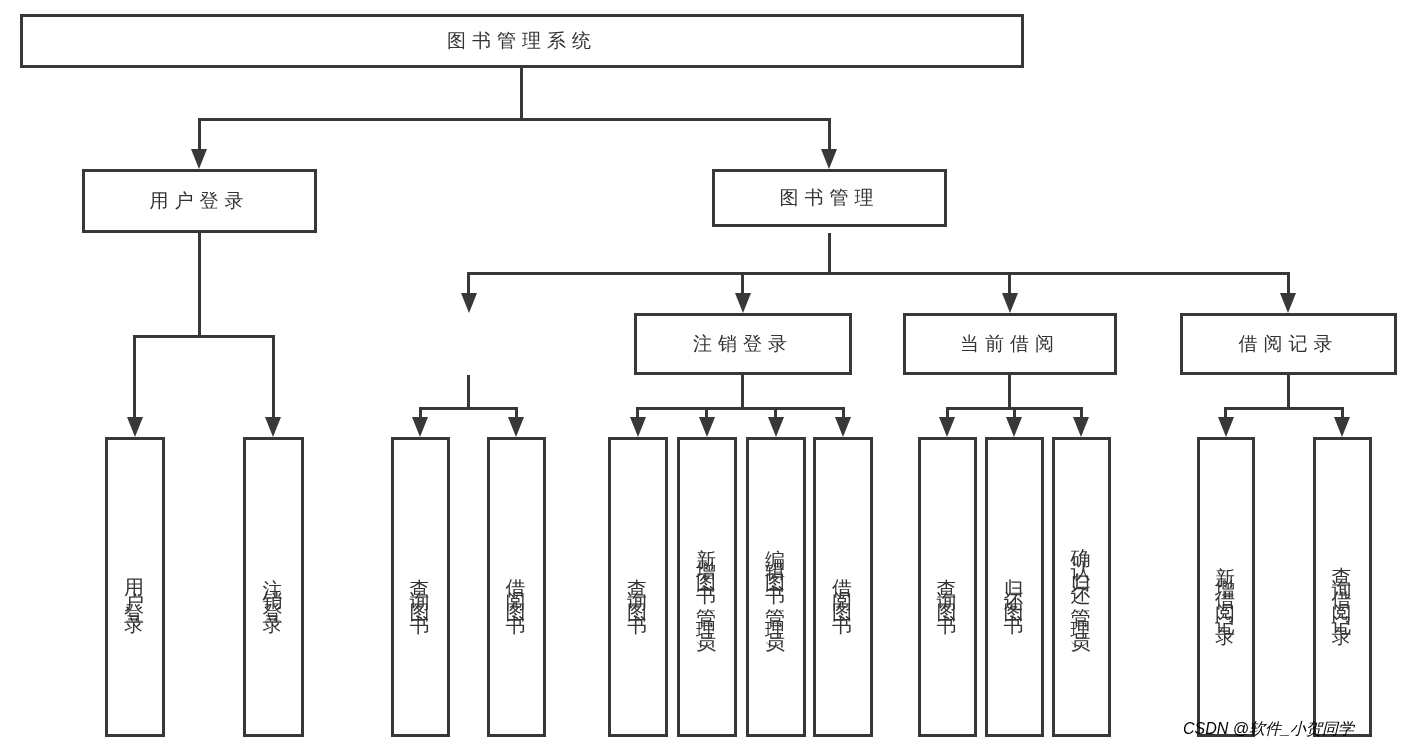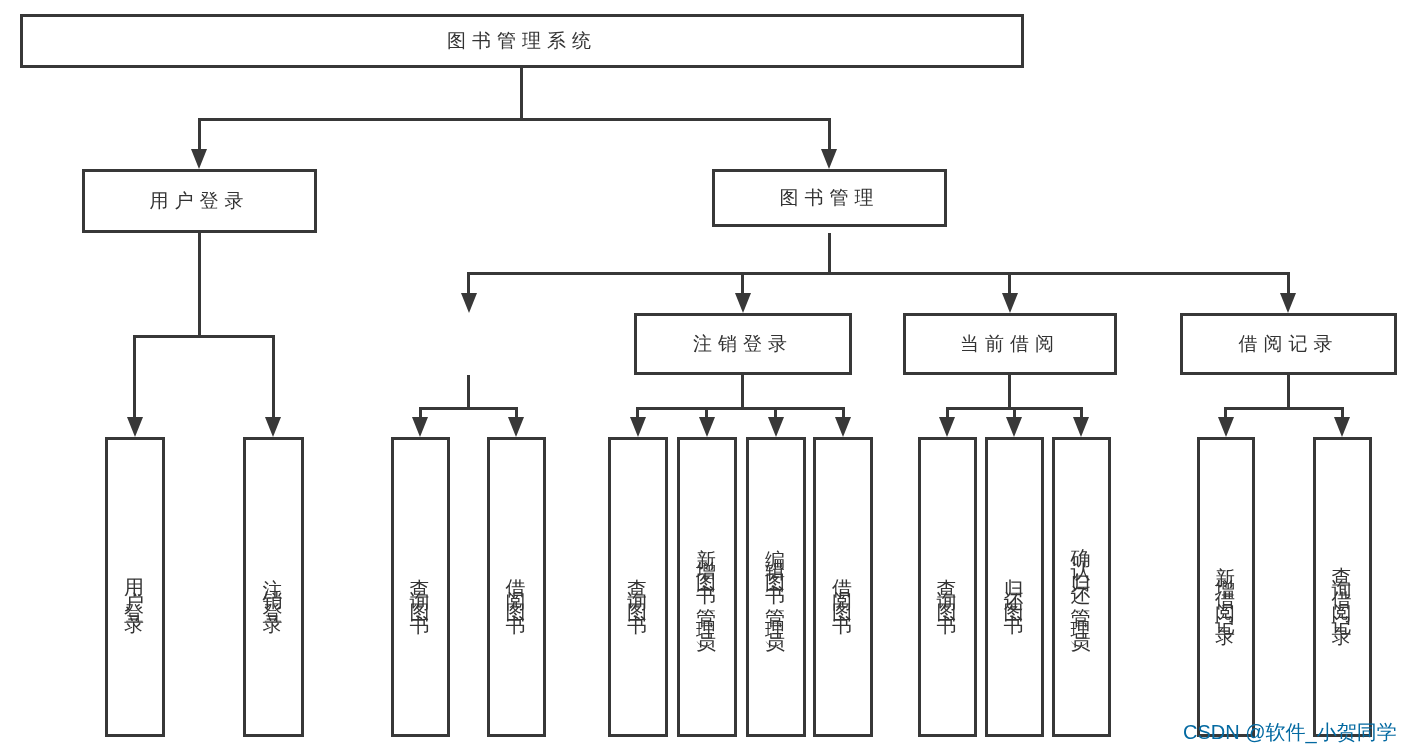--- a/index.html
+++ b/index.html
@@ -50,24 +50,25 @@
     height: 0;
     border-left: 8px solid transparent;
     border-right: 8px solid transparent;
     border-top: 20px solid #383838;
     z-index: 1;
   }
   .watermark {
     position: absolute;
     left: 1183px;
     top: 719px;
-    font-size: 20px;
-    color: #0369a1;
+    font-size: 16px;
+    color: #000000;
     white-space: nowrap;
     z-index: 5;
+    font-style: italic;
   }
 </style>
 </head>
 <body>
 
 <div id="canvas">
 
   <div class="box" style="left:20px; top:14px; width:1004px; height:54px;">
     <span class="hlabel">图书管理系统</span>
   </div>

